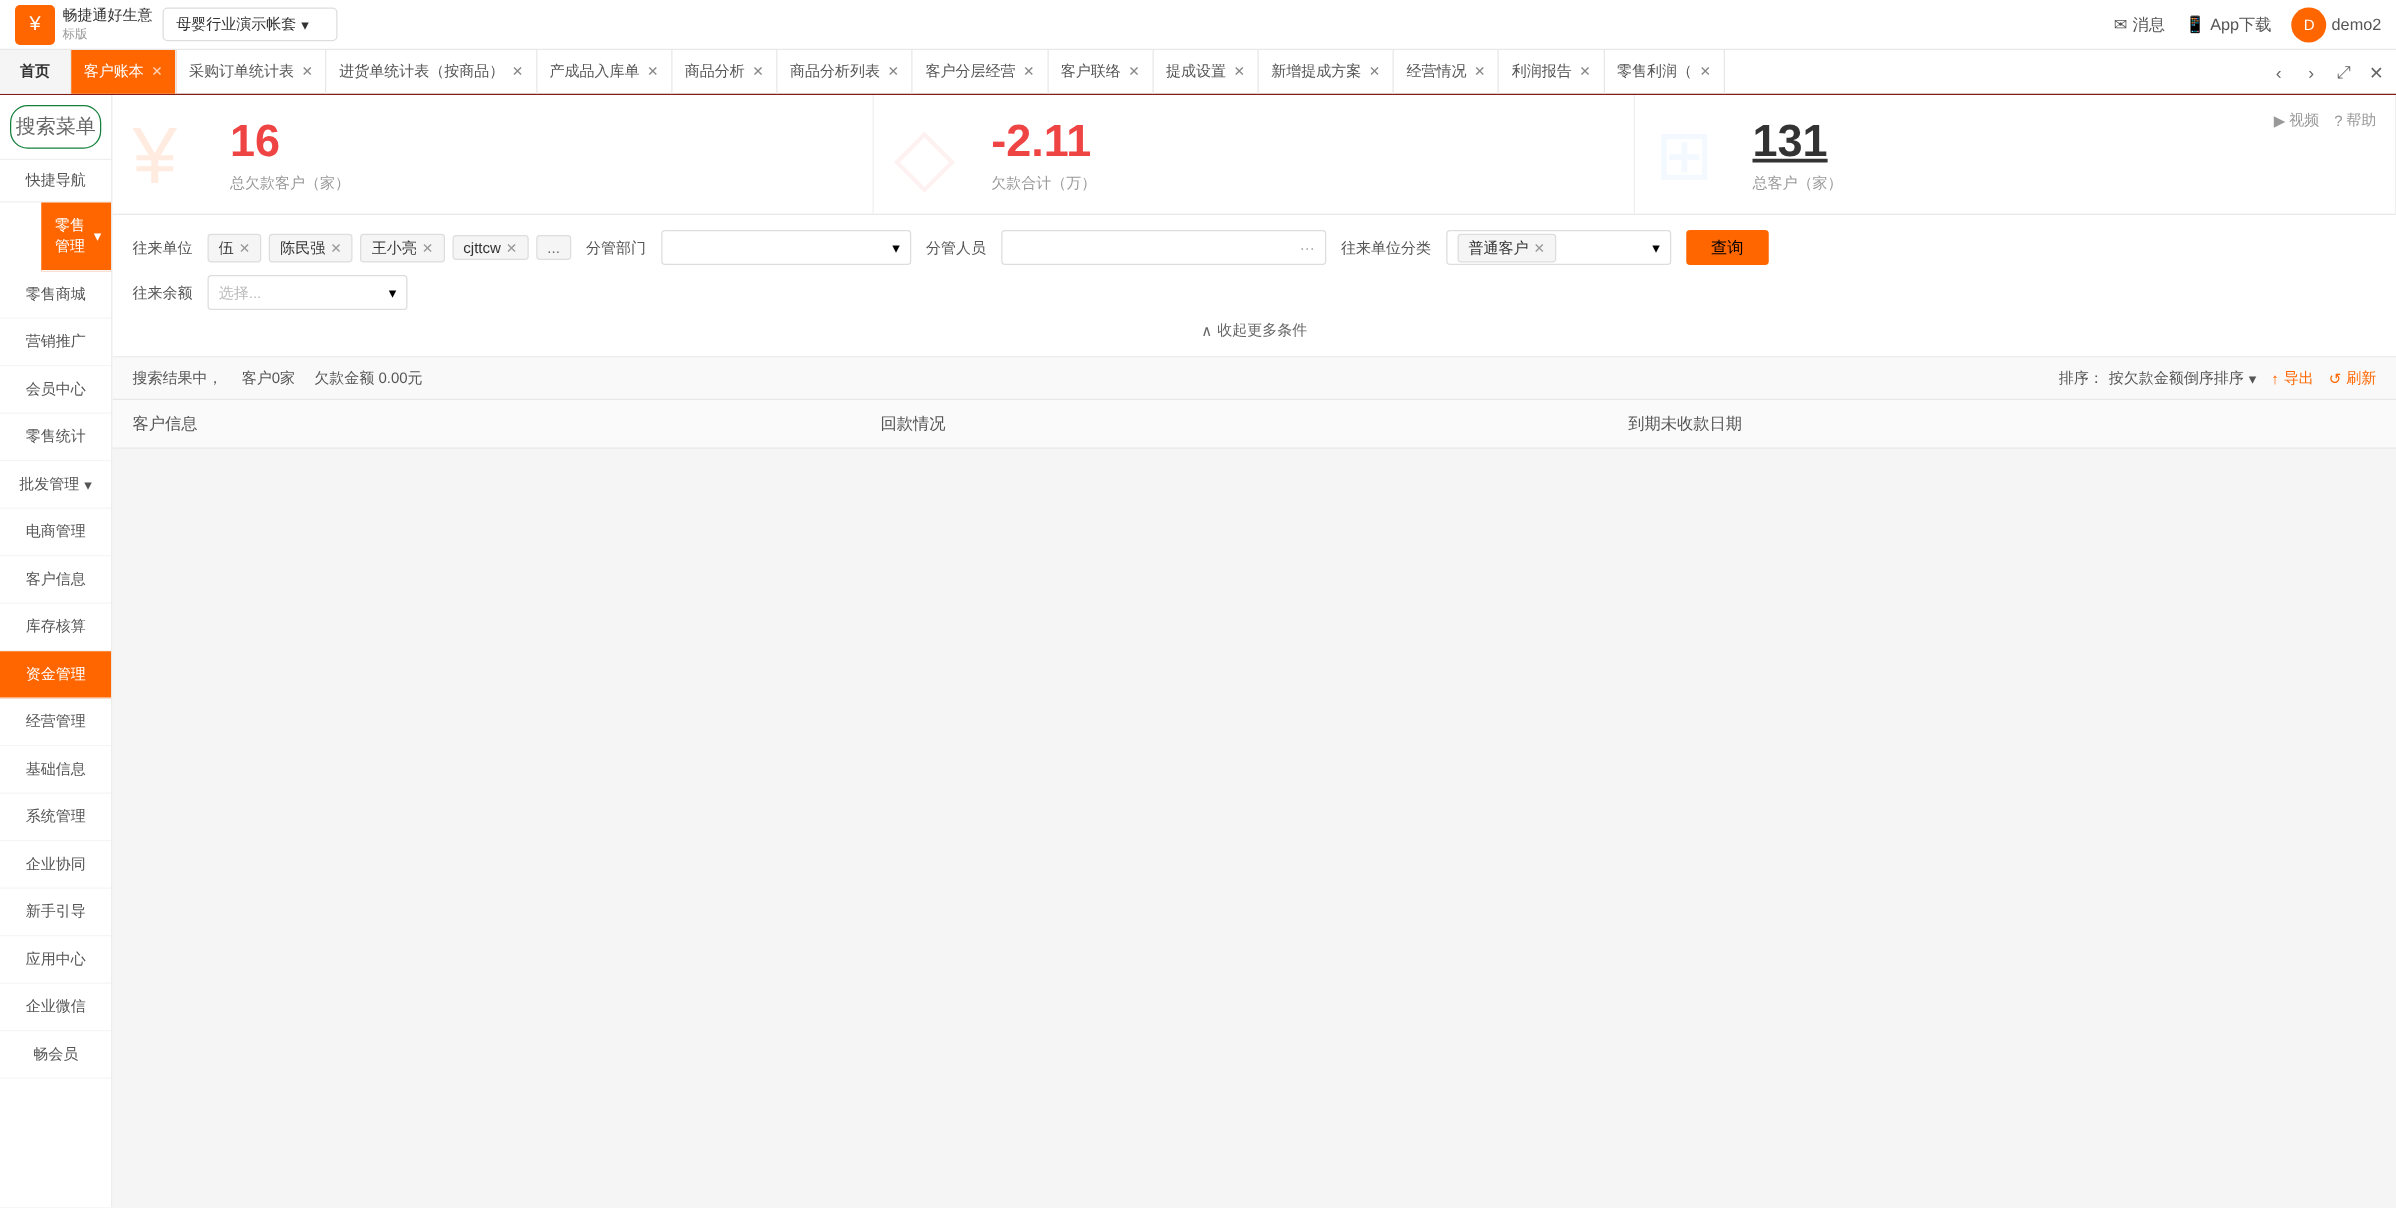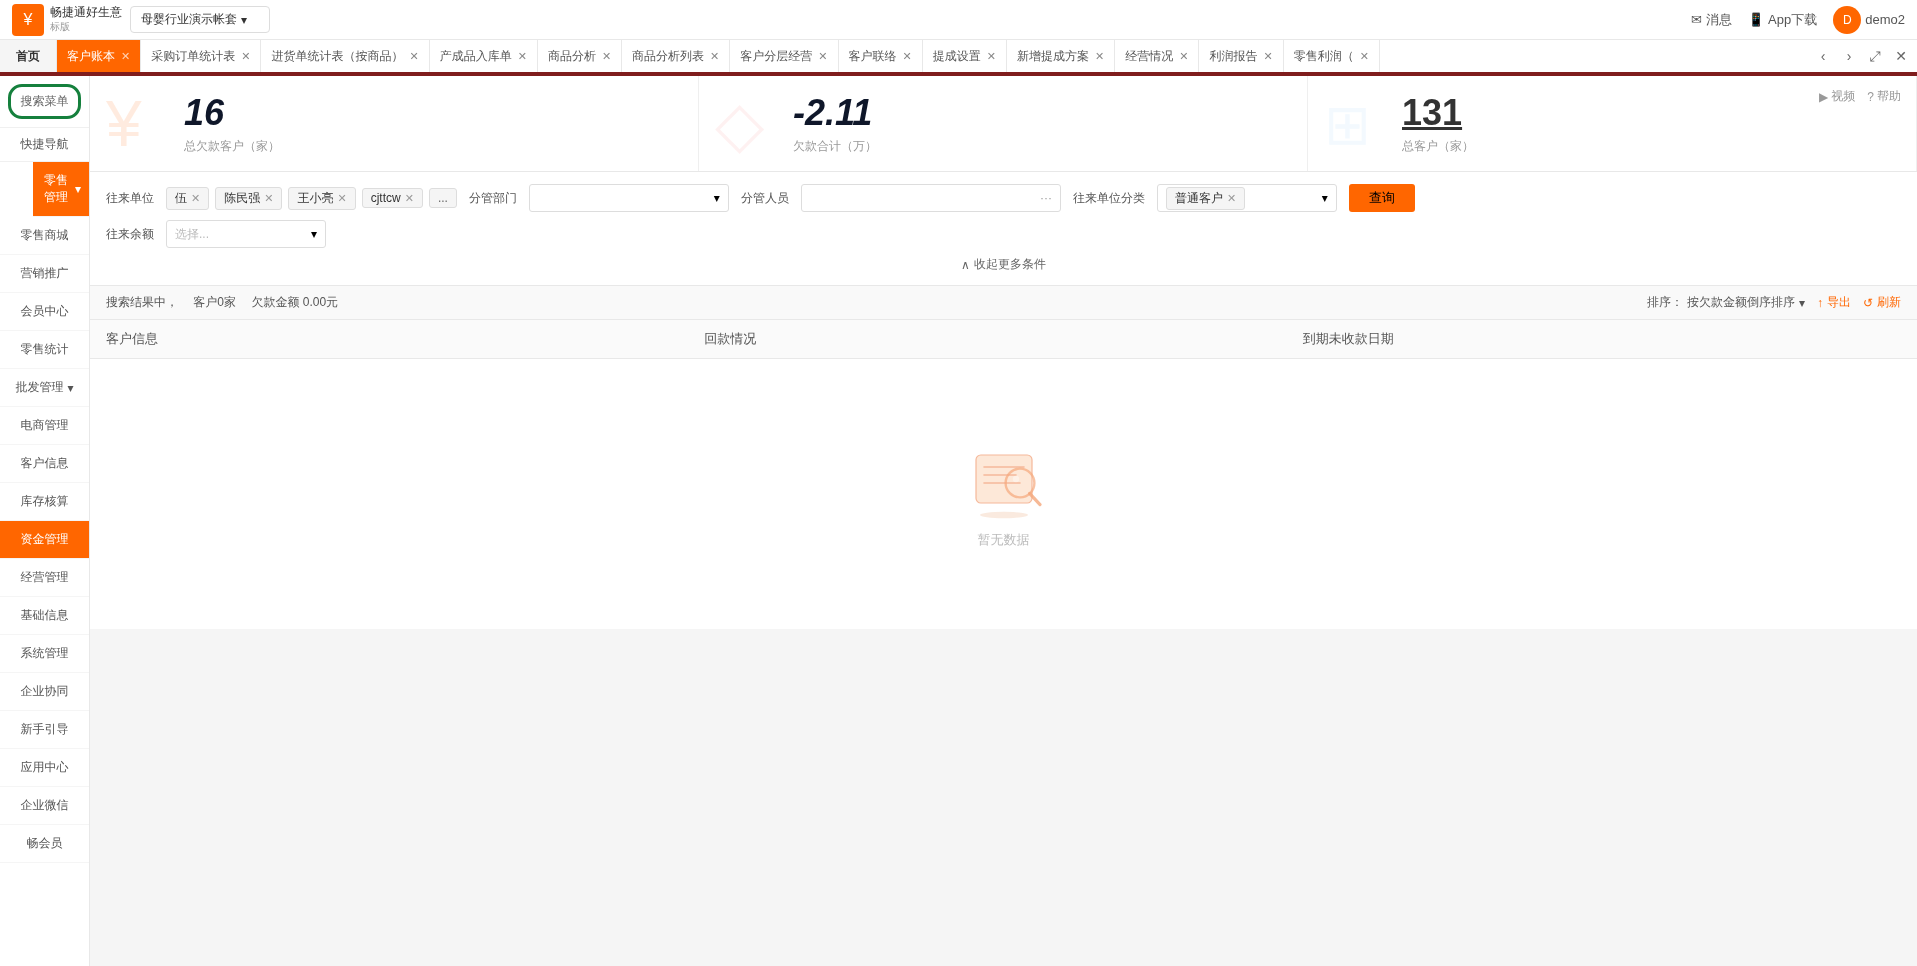--- a/index.html
+++ b/index.html
@@ -11,48 +11,48 @@
     .logo-area { display: flex; align-items: center; gap: 6px; }
     .logo-icon { width: 32px; height: 32px; background: #ff6600; border-radius: 4px; display: flex; align-items: center; justify-content: center; color: white; font-size: 16px; }
     .logo-text { font-size: 12px; color: #333; line-height: 1.2; }
     .logo-sub { font-size: 10px; color: #999; }
     .company-select { display: flex; align-items: center; gap: 4px; padding: 4px 10px; border: 1px solid #ddd; border-radius: 4px; cursor: pointer; font-size: 12px; color: #333; min-width: 140px; }
     .top-bar-right { display: flex; align-items: center; gap: 16px; font-size: 13px; color: #555; }
     .top-bar-right span { cursor: pointer; display: flex; align-items: center; gap: 4px; }
     .avatar { width: 28px; height: 28px; border-radius: 50%; background: #ff6600; display: flex; align-items: center; justify-content: center; color: white; font-size: 12px; }
 
     
-    .tab-bar { height: 36px; background: #fff; display: flex; align-items: center; border-bottom: 4px solid #7f1d1d; overflow: hidden; }
+    .tab-bar { height: 36px; background: #fff; display: flex; align-items: center; border-bottom: 1px solid #7f1d1d; overflow: hidden; }
     .tab-item { height: 36px; display: flex; align-items: center; padding: 0 10px; font-size: 12px; color: #555; border-right: 1px solid #e8e8e8; cursor: pointer; white-space: nowrap; flex-shrink: 0; }
     .tab-item.home { background: #f5f5f5; color: #333; padding: 0 16px; font-weight: bold; }
     .tab-item.active { background: #ff6600; color: white; }
     .tab-item .close-btn { margin-left: 6px; font-size: 11px; opacity: 0.7; }
     .tab-nav-btns { display: flex; align-items: center; margin-left: auto; padding: 0 4px; gap: 2px; }
     .tab-nav-btn { width: 24px; height: 24px; display: flex; align-items: center; justify-content: center; cursor: pointer; color: #666; font-size: 14px; }
 
     
     .main-layout { display: flex; flex: 1; overflow: hidden; }
 
     
     .sidebar { width: 90px; background: #fff; border-right: 1px solid #e8e8e8; display: flex; flex-direction: column; overflow-y: auto; }
     .sidebar-search { padding: 8px; border-bottom: 1px solid #f0f0f0; }
-    .sidebar-search-btn { width: 100%; padding: 6px 0; background: #fff; border: 3px solid #15803d; border-radius: 14px; color: #666; font-size: 12px; cursor: pointer; text-align: center; }
+    .sidebar-search-btn { width: 100%; padding: 6px 0; background: #fff; border: 1px solid #15803d; border-radius: 14px; color: #666; font-size: 16px; cursor: pointer; text-align: center; }
     .sidebar-nav-btn { width: 100%; padding: 8px 12px; background: #fff; border: none; border-bottom: 1px solid #f0f0f0; color: #555; font-size: 12px; cursor: pointer; text-align: center; }
     .sidebar-item { padding: 10px 8px; text-align: center; cursor: pointer; font-size: 12px; color: #555; border-bottom: 1px solid #f5f5f5; }
     .sidebar-item.active { background: #ff6600; color: white; margin-left: 33px; }
     .sidebar-item.has-arrow { display: flex; align-items: center; justify-content: center; gap: 4px; }
 
     
     .content-area { flex: 1; overflow-y: auto; background: #f5f5f5; }
 
     
     .stats-bar { background: #fff; display: flex; align-items: stretch; border-bottom: 1px solid #e8e8e8; position: relative; min-height: 90px; }
     .stat-item { flex: 1; padding: 16px 24px; display: flex; flex-direction: column; justify-content: center; border-right: 1px solid #efefef; position: relative; }
     .stat-value { font-size: 36px; font-weight: bold; }
-    .stat-value.red { color: #0f172a; font-style: italic; }
+    .stat-value.red { color: #ef4444; }
     .stat-value.dark { color: #333; text-decoration: underline; }
     .stat-label { font-size: 12px; color: #999; margin-top: 4px; }
     .stat-actions { display: flex; gap: 12px; position: absolute; top: 12px; right: 16px; font-size: 12px; color: #999; }
     .stat-actions span { cursor: pointer; display: flex; align-items: center; gap: 3px; }
 
     
     .filter-bar { background: #fff; padding: 12px 16px; border-bottom: 1px solid #e8e8e8; }
     .filter-row { display: flex; align-items: center; gap: 12px; margin-bottom: 8px; flex-wrap: wrap; }
     .filter-label { font-size: 12px; color: #555; white-space: nowrap; }
     .filter-tags { display: flex; align-items: center; gap: 6px; flex-wrap: wrap; }
@@ -377,36 +377,16 @@
       </div>
     </div>
 
     <div class="table-container">
       <div class="table-header">
         <div class="col-customer">客户信息</div>
         <div class="col-repay">回款情况</div>
         <div class="col-date">到期未收款日期</div>
       </div>
 
-      <div class="empty-state">
-        <div class="empty-icon">
-          <svg viewBox="0 0 120 100" xmlns="http://www.w3.org/2000/svg">
-
-            <ellipse cx="60" cy="95" rx="30" ry="4" fill="#f5d5c0" opacity="0.5"></ellipse>
-
-            <rect x="25" y="20" width="70" height="60" rx="6" fill="#fde8d8" stroke="#f5b89a" stroke-width="1.5"></rect>
-
-            <line x1="35" y1="35" x2="85" y2="35" stroke="#f5b89a" stroke-width="2" stroke-linecap="round"></line>
-            <line x1="35" y1="45" x2="75" y2="45" stroke="#f5b89a" stroke-width="2" stroke-linecap="round"></line>
-            <line x1="35" y1="55" x2="80" y2="55" stroke="#f5b89a" stroke-width="2" stroke-linecap="round"></line>
-
-            <circle cx="80" cy="55" r="18" fill="none" stroke="#f5a87c" stroke-width="3" opacity="0.7"></circle>
-            <line x1="92" y1="68" x2="105" y2="82" stroke="#f5a87c" stroke-width="4" stroke-linecap="round" opacity="0.8"></line>
-
-            <circle cx="75" cy="50" r="4" fill="white" opacity="0.4"></circle>
-          </svg>
-        </div>
-        <div class="empty-text">暂无数据</div>
-      </div>
     </div>
 
   </div>
 </div>
 
 </body></html>

